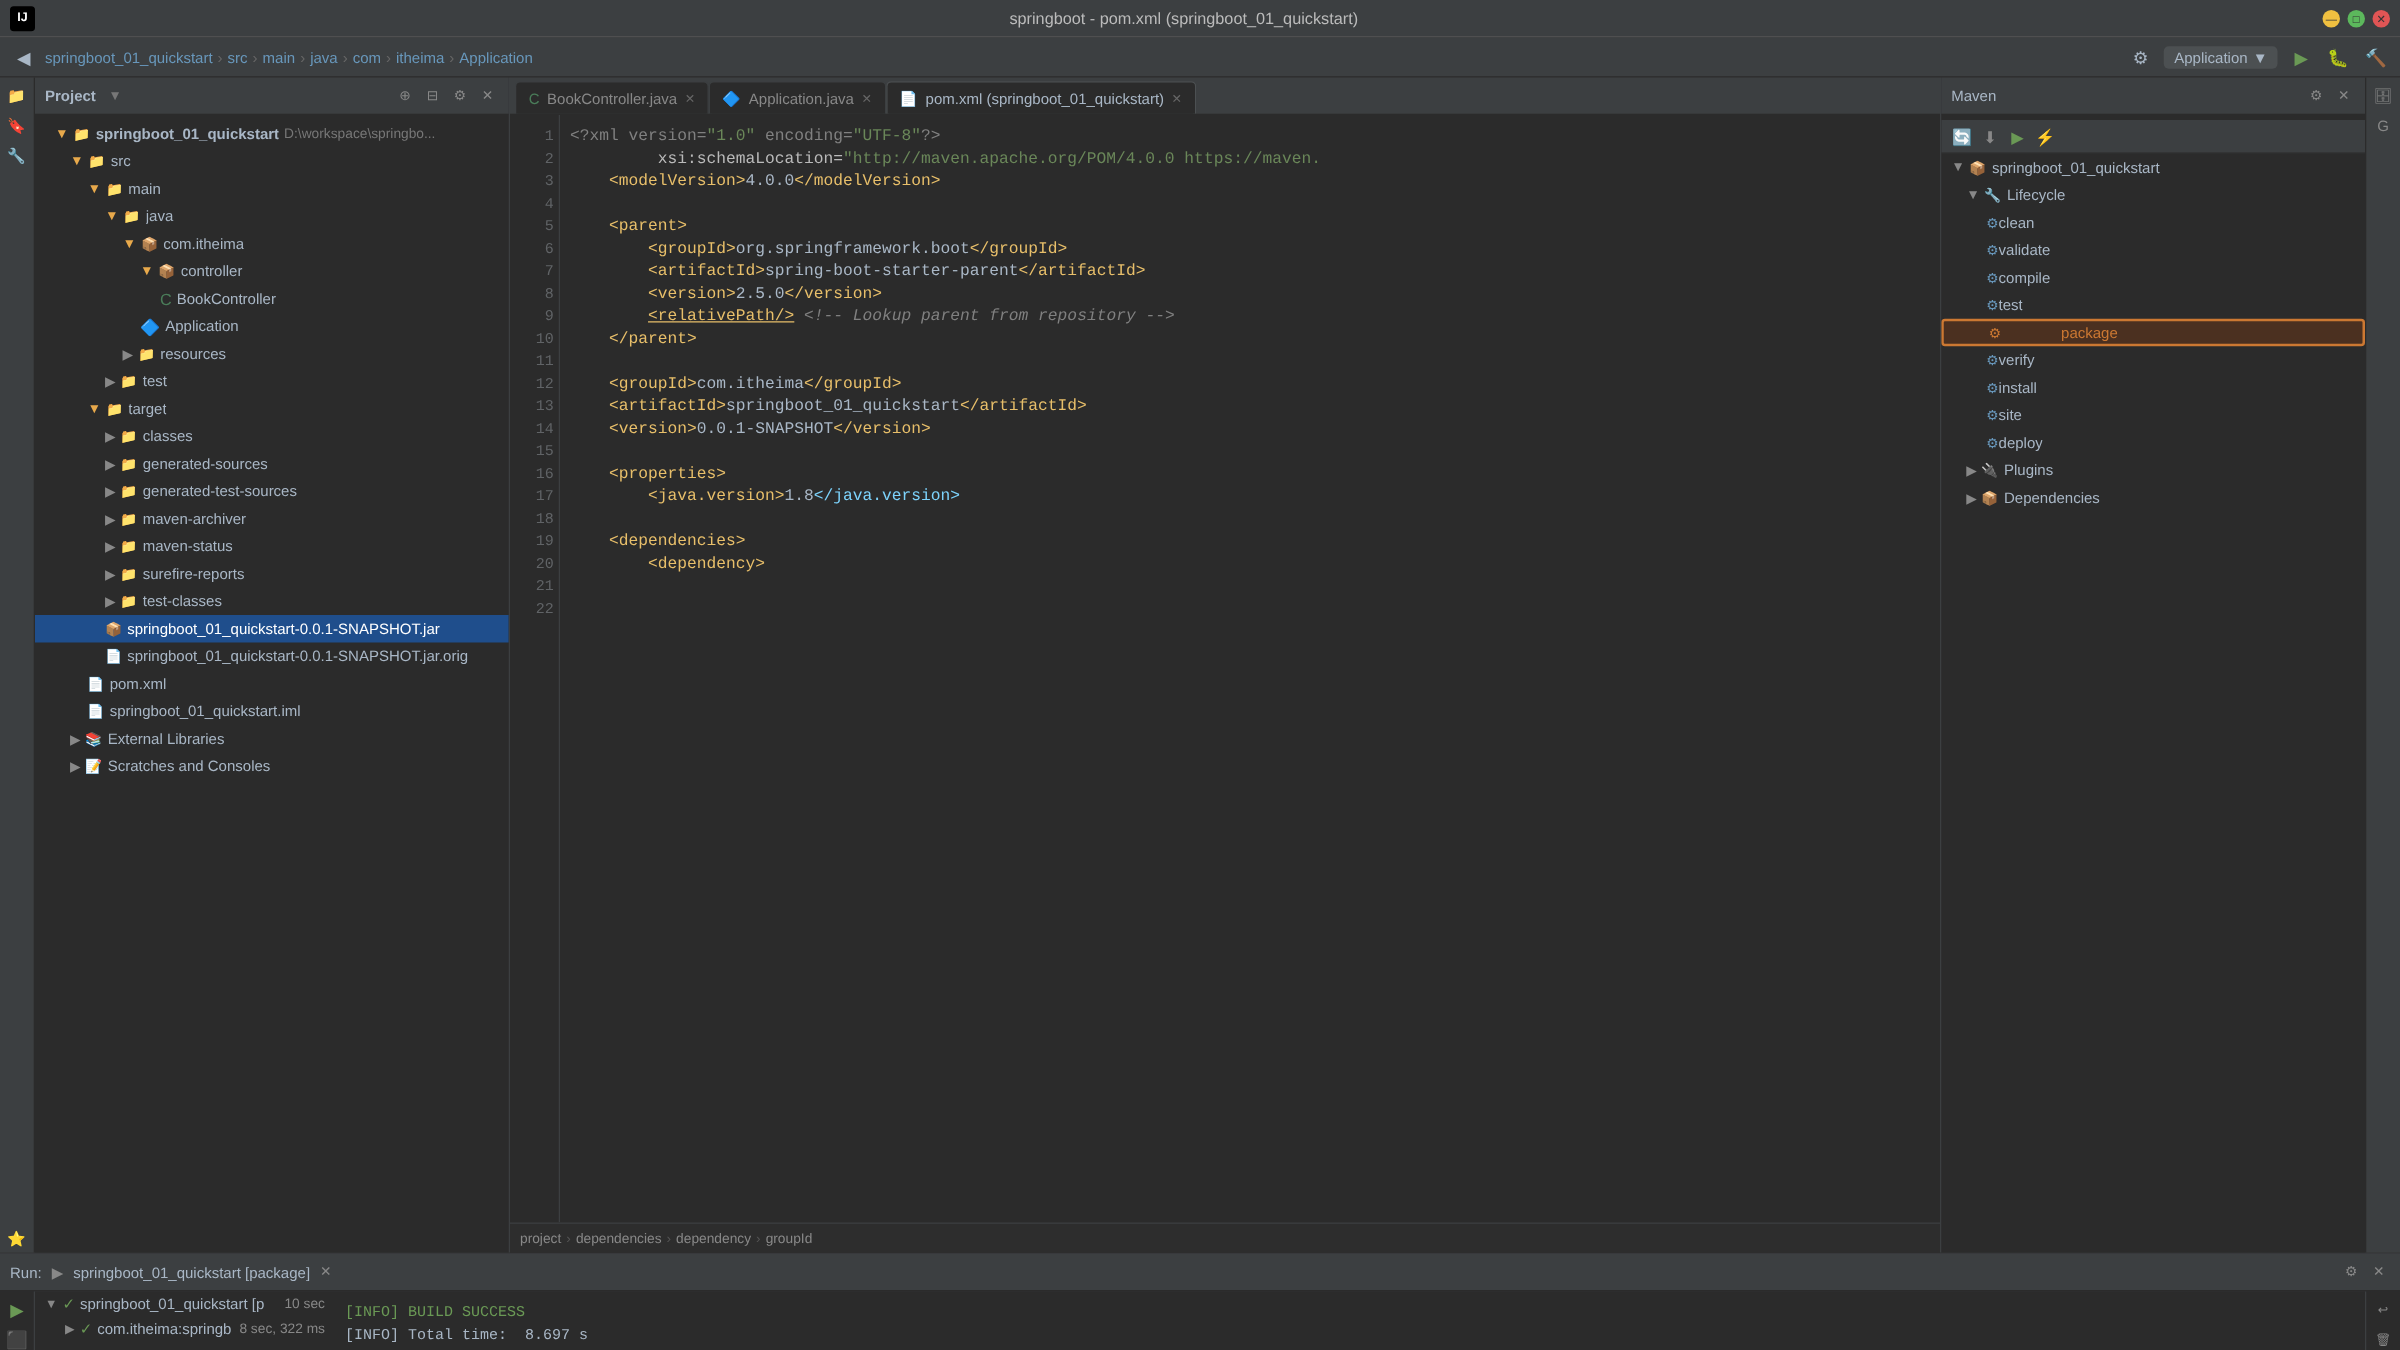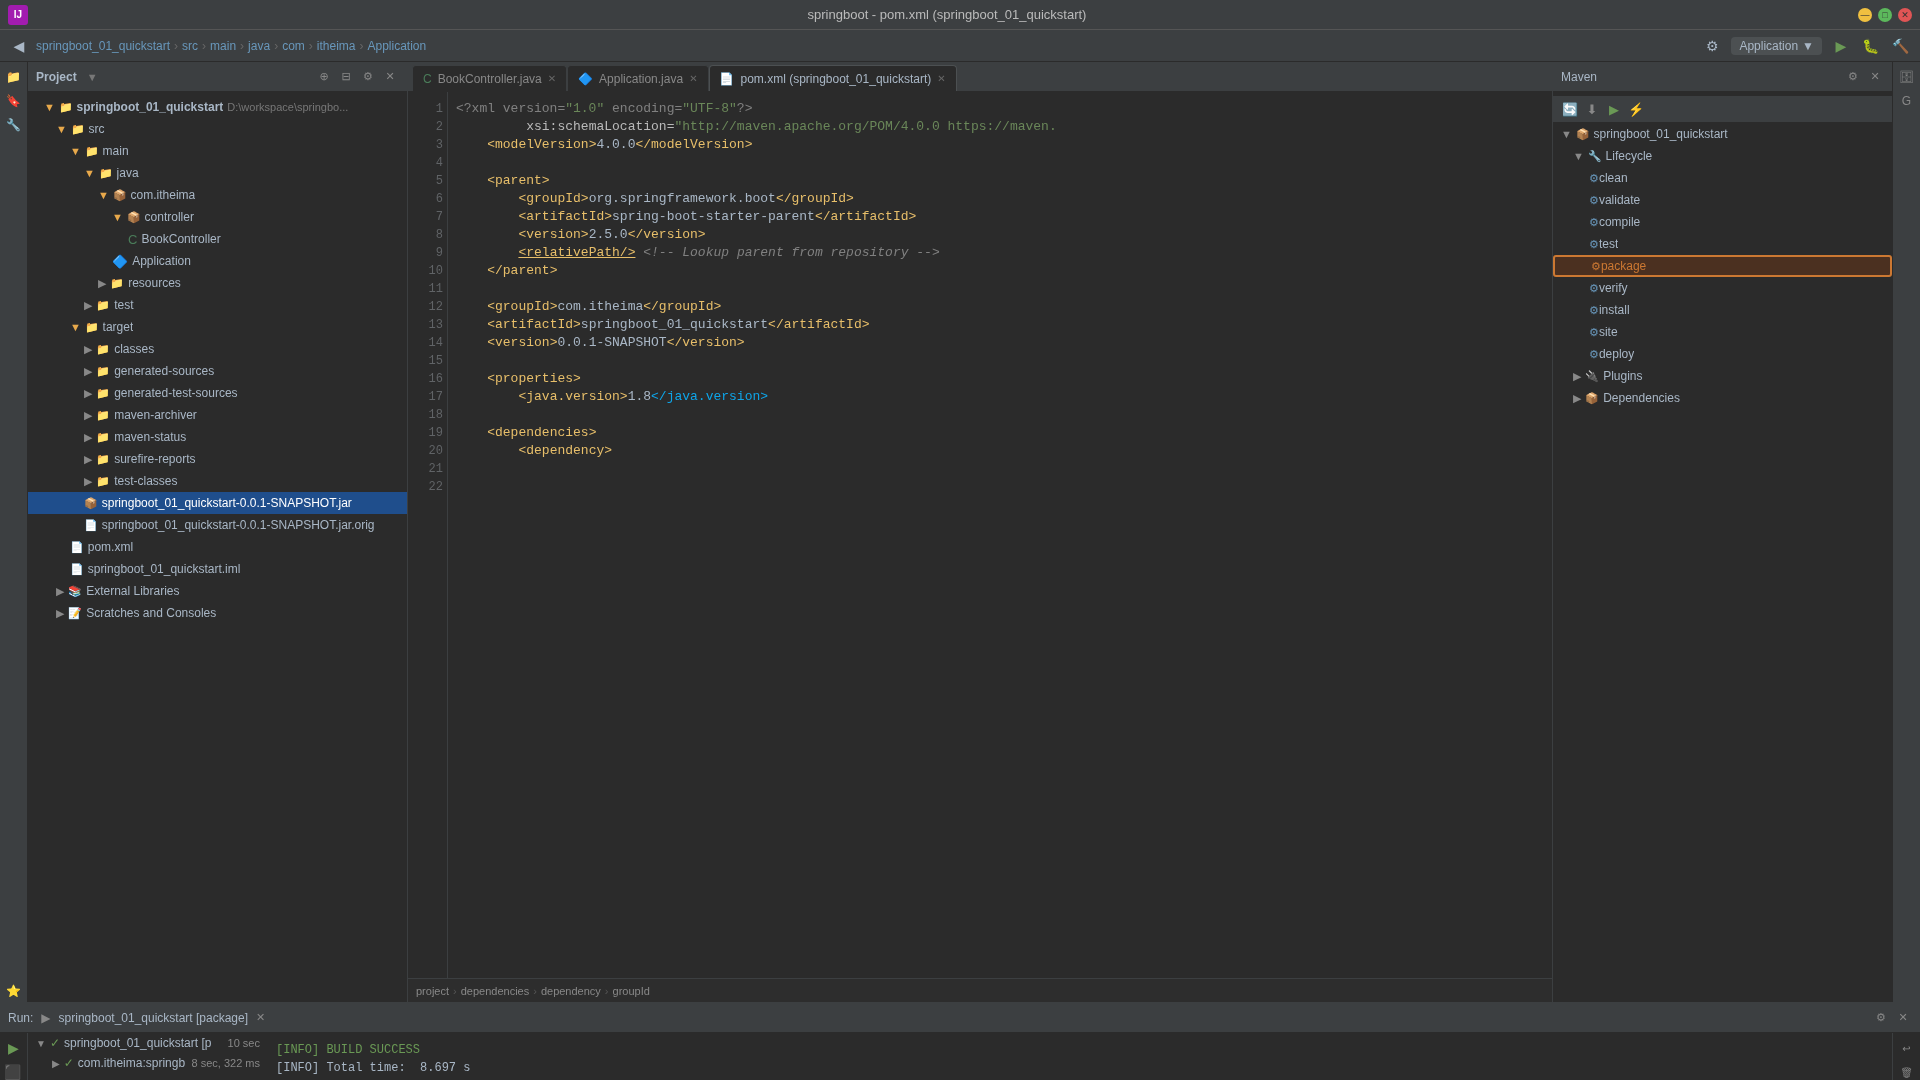--- a/index.html
+++ b/index.html
@@ -1,20 +1,20 @@
 <!DOCTYPE html>
 <html><head>
   <meta charset="utf-8">
   <style>
     * { margin: 0; padding: 0; box-sizing: border-box; }
     body { font-family: 'Segoe UI', Arial, sans-serif; font-size: 12px; background: #2b2b2b; color: #a9b7c6; width: 1920px; height: 1080px; overflow: hidden; }
 
     
     .title-bar { height: 30px; background: #3c3f41; display: flex; align-items: center; padding: 0 8px; border-bottom: 1px solid #555; }
-    .title-bar-logo { width: 20px; height: 20px; background: #a21caf; border-radius: 3px; margin-right: 8px; display: flex; align-items: center; justify-content: center; font-size: 10px; color: white; font-weight: bold; }
+    .title-bar-logo { width: 20px; height: 20px; background: #000000; border-radius: 3px; margin-right: 8px; display: flex; align-items: center; justify-content: center; font-size: 10px; color: white; font-weight: bold; }
     .title-bar-title { flex: 1; text-align: center; color: #bbb; font-size: 13px; }
     .title-bar-controls { display: flex; gap: 6px; }
     .title-bar-btn { width: 14px; height: 14px; border-radius: 50%; cursor: pointer; display: flex; align-items: center; justify-content: center; font-size: 9px; color: #333; }
     .tb-min { background: #f0c040; }
     .tb-max { background: #5cb85c; }
     .tb-close { background: #e05555; }
 
     
     .menu-bar { height: 26px; background: #3c3f41; display: flex; align-items: center; padding: 0 6px; border-bottom: 1px solid #2b2b2b; gap: 2px; }
     .menu-item { padding: 2px 8px; color: #bbb; font-size: 13px; cursor: pointer; border-radius: 3px; }
@@ -376,21 +376,21 @@
         <div class="code-line">        <span style="color:#e8bf6a;">&lt;artifactId&gt;</span><span style="color:#a9b7c6;">spring-boot-starter-parent</span><span style="color:#e8bf6a;">&lt;/artifactId&gt;</span></div>
         <div class="code-line">        <span style="color:#e8bf6a;">&lt;version&gt;</span><span style="color:#a9b7c6;">2.5.0</span><span style="color:#e8bf6a;">&lt;/version&gt;</span></div>
         <div class="code-line">        <span style="color:#e8bf6a;text-decoration:underline;">&lt;relativePath/&gt;</span> <span style="color:#808080;font-style:italic;">&lt;!-- Lookup parent from repository --&gt;</span></div>
         <div class="code-line">    <span style="color:#e8bf6a;">&lt;/parent&gt;</span></div>
         <div class="code-line"> </div>
         <div class="code-line">    <span style="color:#e8bf6a;">&lt;groupId&gt;</span><span style="color:#a9b7c6;">com.itheima</span><span style="color:#e8bf6a;">&lt;/groupId&gt;</span></div>
         <div class="code-line">    <span style="color:#e8bf6a;">&lt;artifactId&gt;</span><span style="color:#a9b7c6;">springboot_01_quickstart</span><span style="color:#e8bf6a;">&lt;/artifactId&gt;</span></div>
         <div class="code-line">    <span style="color:#e8bf6a;">&lt;version&gt;</span><span style="color:#a9b7c6;">0.0.1-SNAPSHOT</span><span style="color:#e8bf6a;">&lt;/version&gt;</span></div>
         <div class="code-line"> </div>
         <div class="code-line">    <span style="color:#e8bf6a;">&lt;properties&gt;</span></div>
-        <div class="code-line">        <span style="color:#e8bf6a;">&lt;java.version&gt;</span><span style="color:#a9b7c6;">1.8</span><span style="color:#0ea5e9;">&lt;/java.version&gt;</span></div>
+        <div class="code-line">        <span style="color:#e8bf6a;">&lt;java.version&gt;</span><span style="color:#a9b7c6;">1.8</span><span style="color:#7dd3fc;">&lt;/java.version&gt;</span></div>
         <div class="code-line"> </div>
         <div class="code-line">    <span style="color:#e8bf6a;">&lt;dependencies&gt;</span></div>
         <div class="code-line">        <span style="color:#e8bf6a;">&lt;dependency&gt;</span></div>
       </div>
     </div>
 
     <div class="breadcrumb-bar">
       <span>project</span>
       <span class="bc-sep">›</span>
       <span>dependencies</span>
@@ -448,21 +448,21 @@
       </div>
       <div class="tree-item">
         <span class="tree-indent" style="width:28px;"></span>
         <span style="color:#6897bb;font-size:11px;">⚙</span>
         <span class="tree-label">test</span>
       </div>
 
       <div class="tree-item highlighted-package">
         <span class="tree-indent" style="width:28px;"></span>
         <span style="color:#cc7832;font-size:11px;">⚙</span>
-        <span class="tree-label" style="color:#cc7832;">package</span>
+        <span class="tree-label" style="color:#cc7832;margin-left:48px;">package</span>
       </div>
       <div class="tree-item">
         <span class="tree-indent" style="width:28px;"></span>
         <span style="color:#6897bb;font-size:11px;">⚙</span>
         <span class="tree-label">verify</span>
       </div>
       <div class="tree-item">
         <span class="tree-indent" style="width:28px;"></span>
         <span style="color:#6897bb;font-size:11px;">⚙</span>
         <span class="tree-label">install</span>

